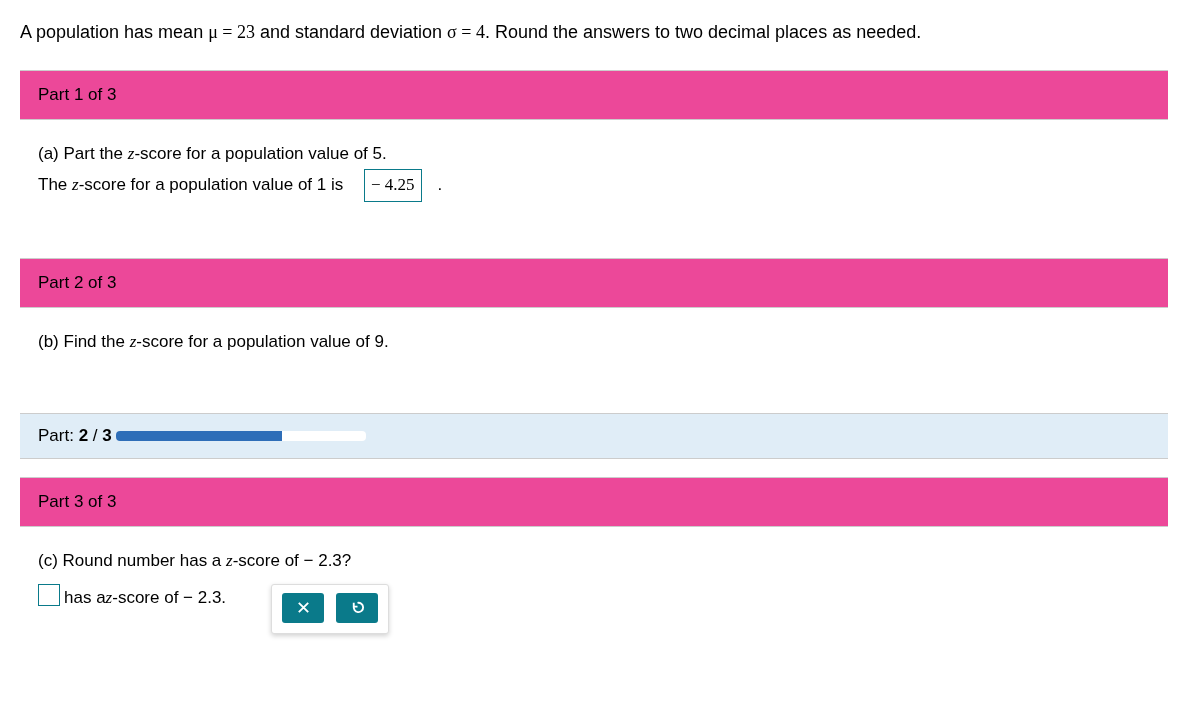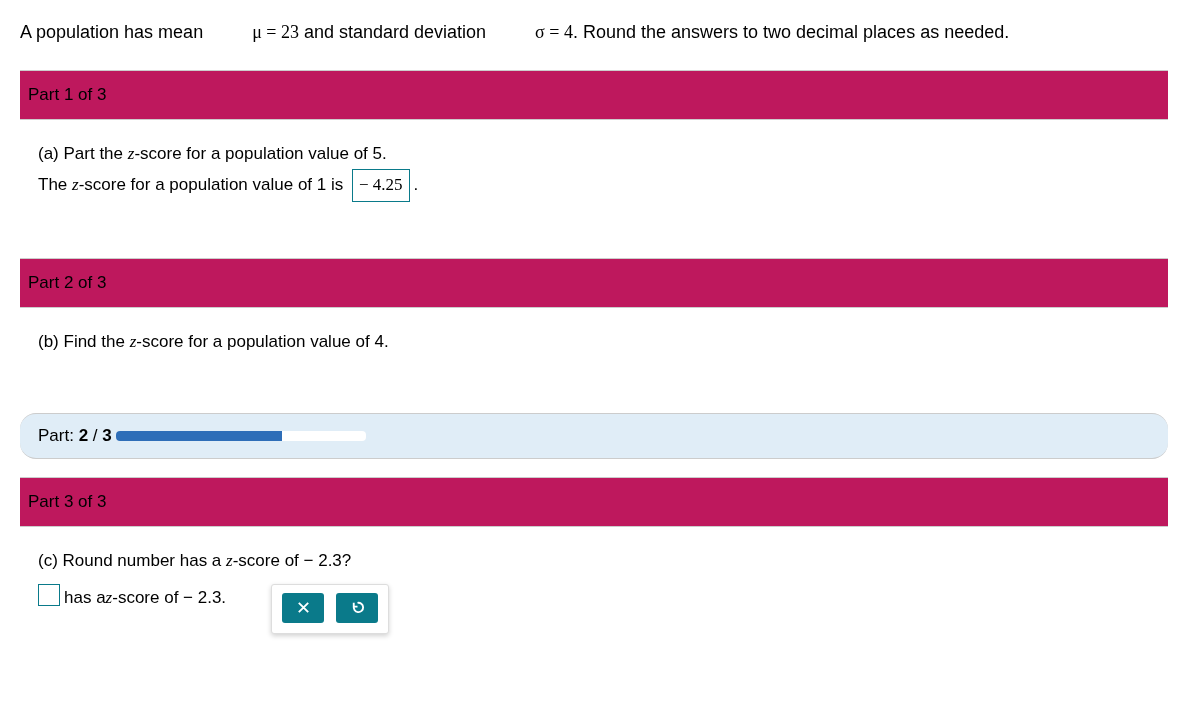--- a/index.html
+++ b/index.html
@@ -14,57 +14,55 @@
       background: #fff;
       padding: 20px;
       width: 1188px;
     }
     .problem-statement {
       margin-bottom: 25px;
       font-size: 18px;
       line-height: 1.4;
     }
     .part-header {
-      background: #be185d;
-      padding: 14px 8px;
+      background: #ec4899;
+      padding: 14px 18px;
       font-size: 17px;
       border-top: 1px solid #ccc;
       border-bottom: 1px solid #ccc;
     }
     .part-body {
       padding: 20px 18px 28px 18px;
       font-size: 17px;
       line-height: 1.7;
     }
     .answer-box {
       display: inline-block;
       border: 1px solid #0a7a8a;
       padding: 1px 6px;
       font-family: "Times New Roman", serif;
       font-size: 17px;
-      margin: 0 4px;
+      margin: 0 16px;
     }
     .math-italic {
       font-style: italic;
       font-family: "Times New Roman", serif;
     }
     .greek {
       font-family: "Times New Roman", serif;
-      margin-left: 44px;
     }
     .progress-bar-row {
       background: #e0edf7;
       padding: 12px 18px;
       display: flex;
       align-items: center;
       gap: 4px;
       border-top: 1px solid #ccc;
       border-bottom: 1px solid #ccc;
       font-size: 17px;
-      border-radius: 16px;
     }
     .progress-label {
       font-weight: normal;
     }
     .progress-label b {
       font-weight: bold;
     }
     .progress-track {
       width: 250px;
       height: 10px;
@@ -145,21 +143,21 @@
   </div>
 </div>
 
 <div class="spacer"></div>
 
 <div class="part-header">
   <span>Part 2 of 3</span>
 </div>
 <div class="part-body">
   <div>
-    <span>(b) Find the </span><span class="math-italic">z</span><span>-score for a population value of 4.</span>
+    <span>(b) Find the </span><span class="math-italic">z</span><span>-score for a population value of 9.</span>
   </div>
 </div>
 
 <div class="spacer"></div>
 
 <div class="progress-bar-row">
   <div class="progress-label">
     <span>Part: </span><b>2</b><span> / </span><b>3</b>
   </div>
   <div class="progress-track">

